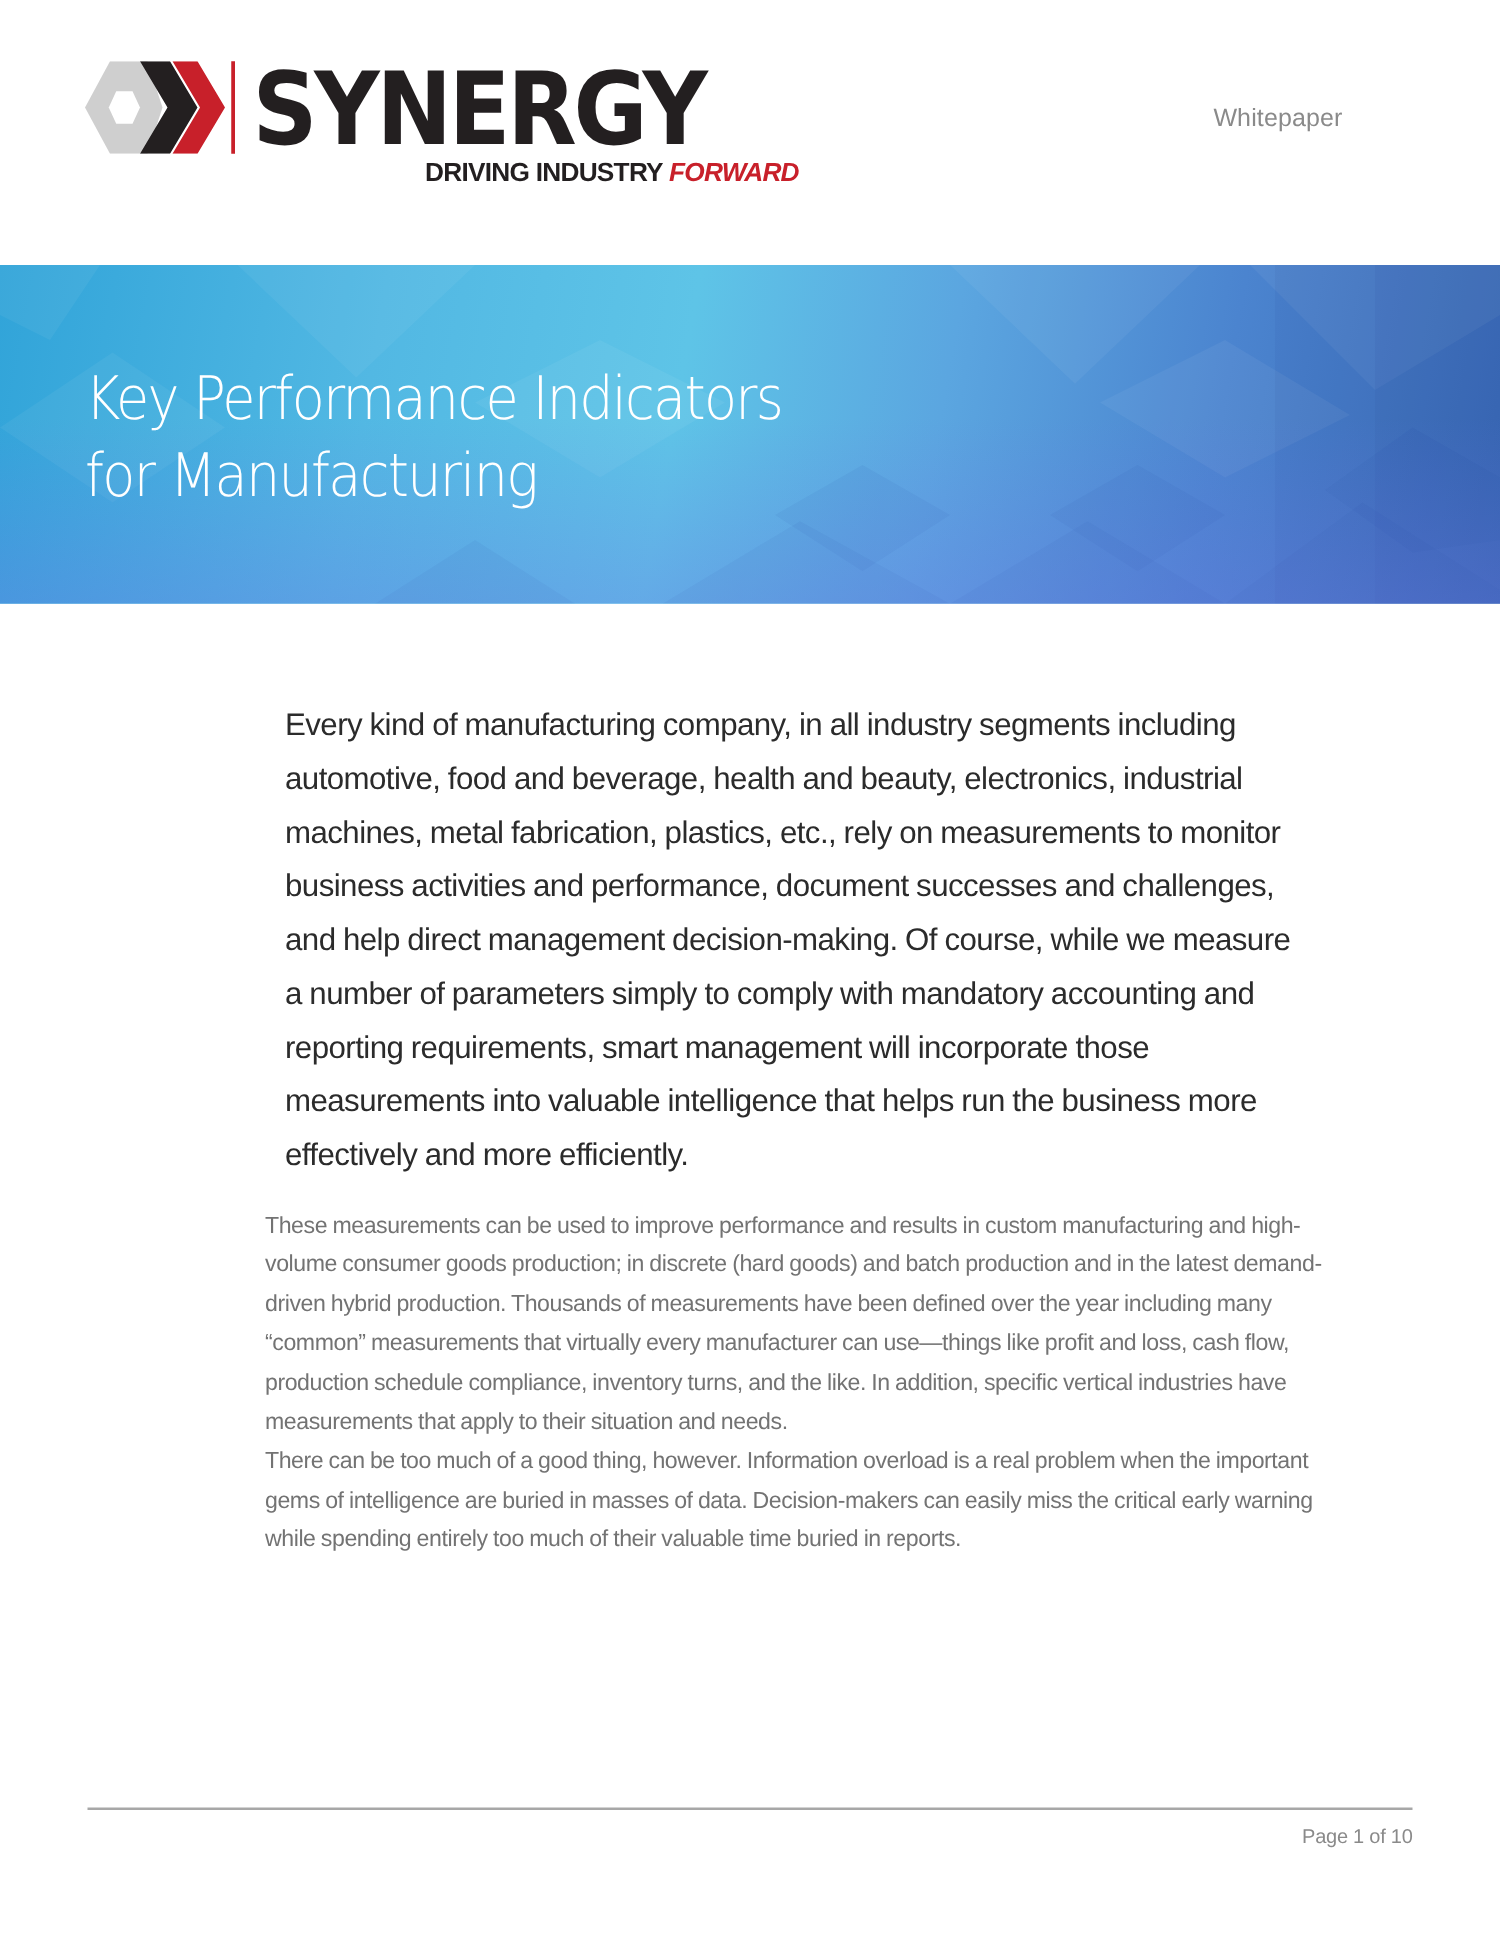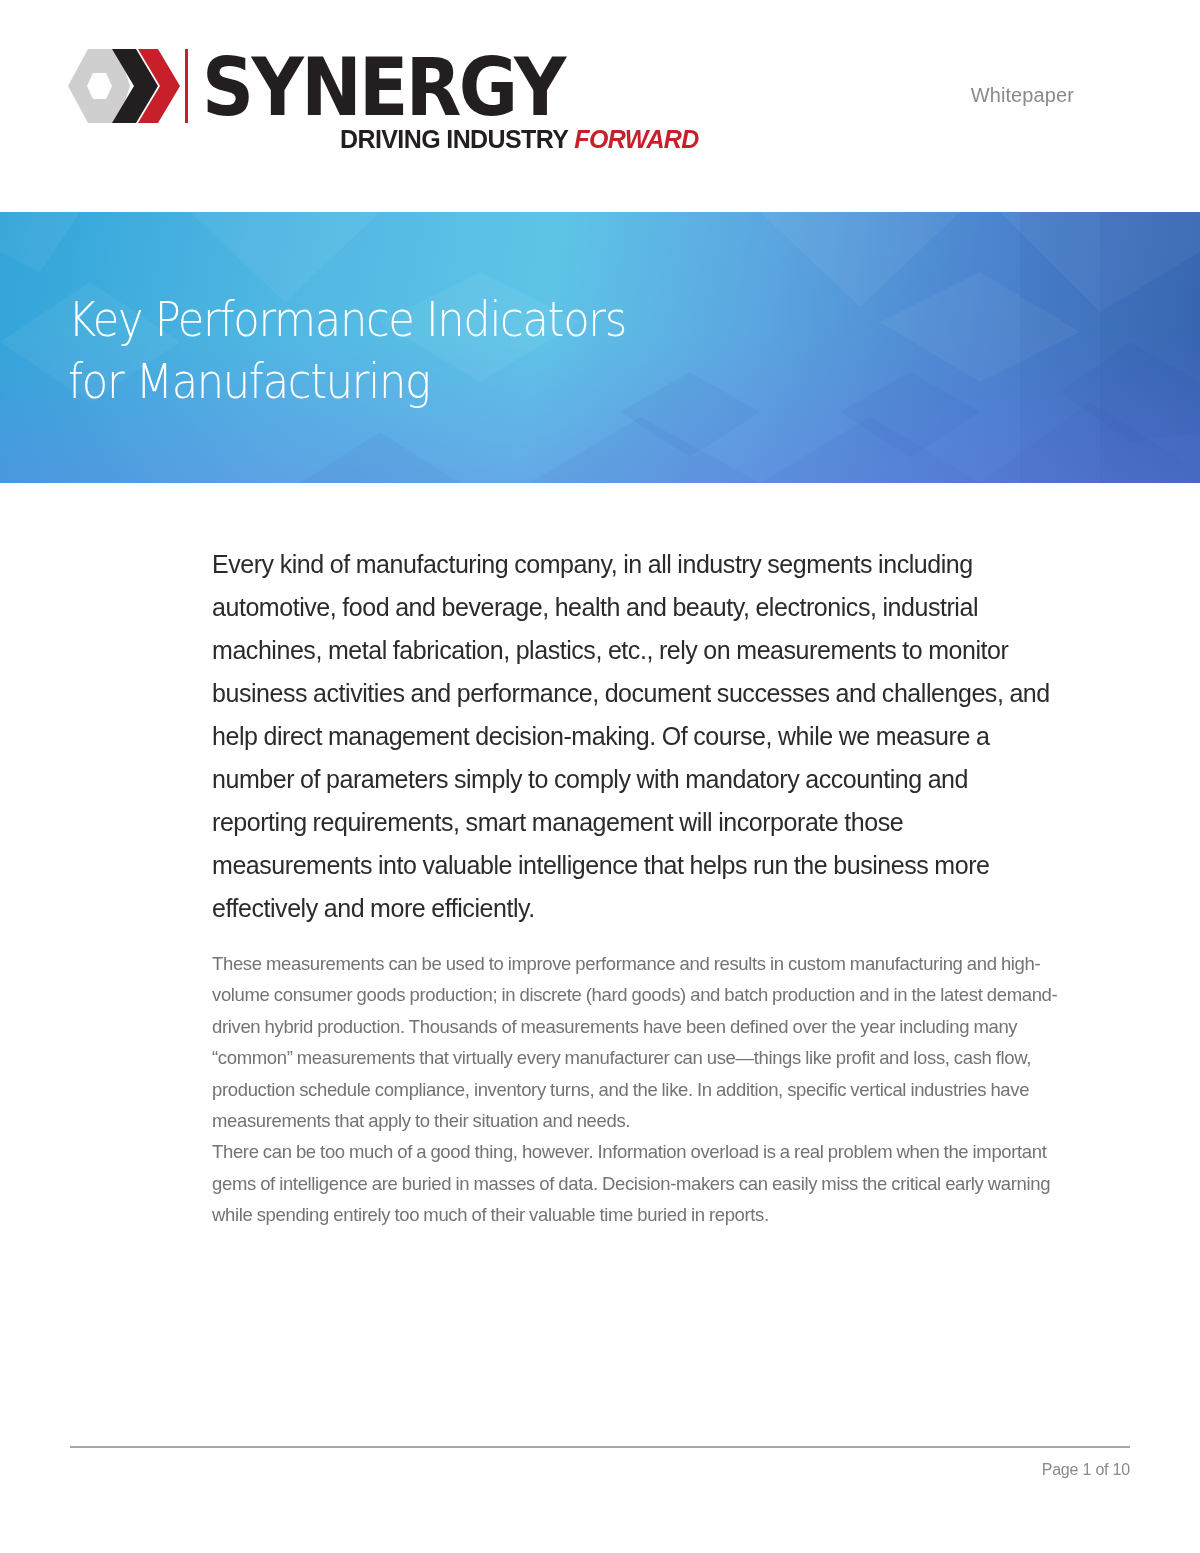--- a/index.html
+++ b/index.html
@@ -47,21 +47,21 @@
       color: #231f20;
       transform: scaleX(0.86) scaleY(0.96);
       transform-origin: left top;
       white-space: nowrap;
     }
     .logo-tagline {
       position: absolute;
       left: 272px; top: 81px;
       font-family: "Liberation Sans", sans-serif;
       font-weight: bold;
-      font-size: 25px;
+      font-size: 21px;
       line-height: 24px;
       letter-spacing: -0.6px;
       color: #231f20;
       white-space: nowrap;
     }
     .logo-tagline .accent {
       color: #c8202a;
       font-style: italic;
     }
     .doc-type {
@@ -104,21 +104,21 @@
     .banner-title span {
       display: block;
       white-space: nowrap;
     }
     .content {
       position: absolute;
       left: 212px; top: 543px;
       width: 850px;
     }
     .lead {
-      margin: 0;
+      margin: 16px;
       font-size: 25px;
       line-height: 43px;
       color: #2b2b2b;
       letter-spacing: -0.45px;
       word-spacing: -0.5px;
     }
     .body-text {
       margin: 0;
       font-size: 18.5px;
       line-height: 31.4px;

